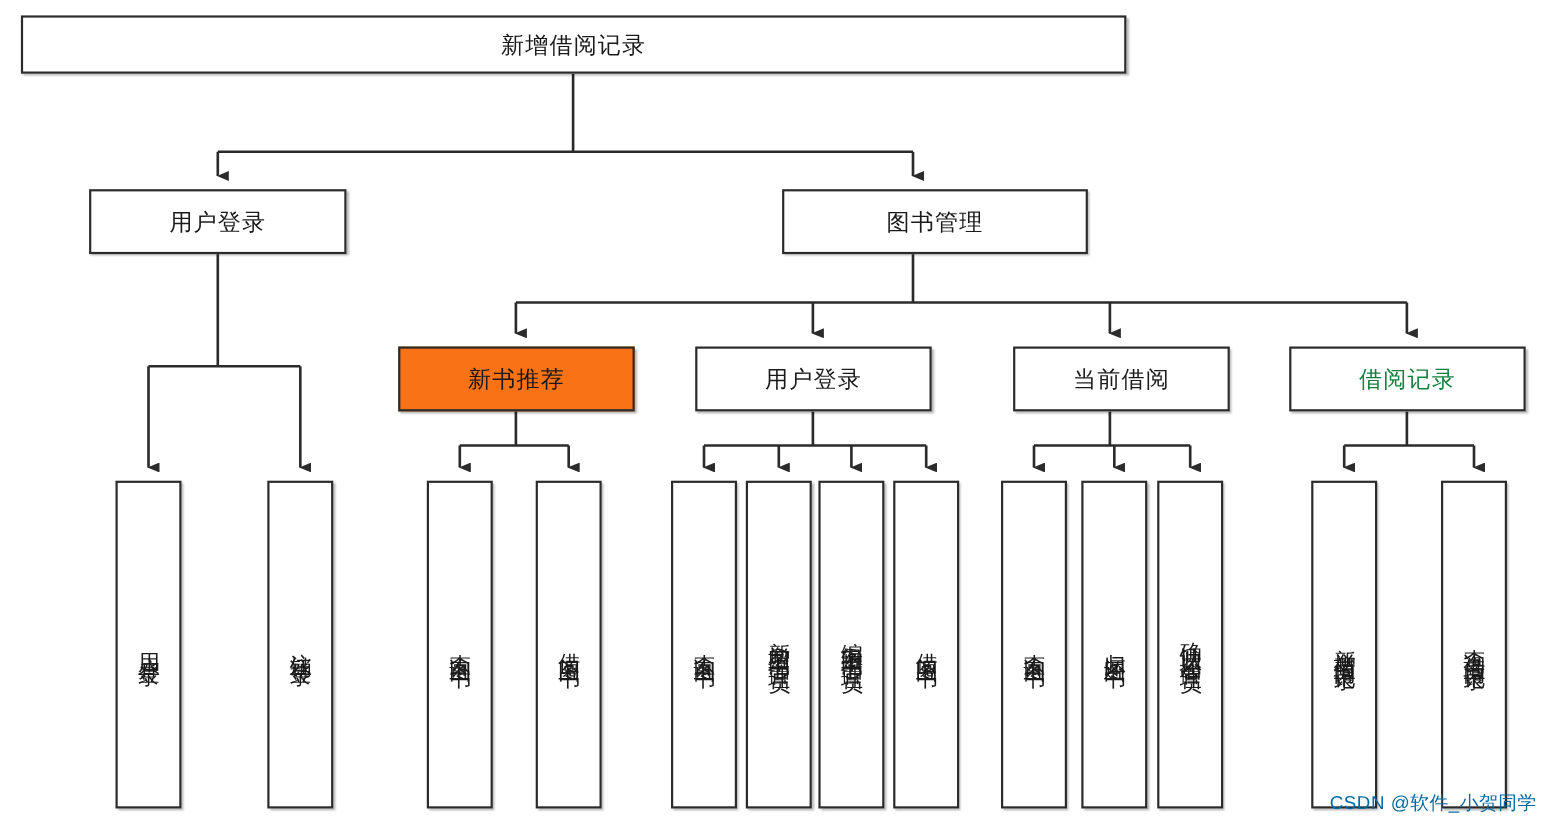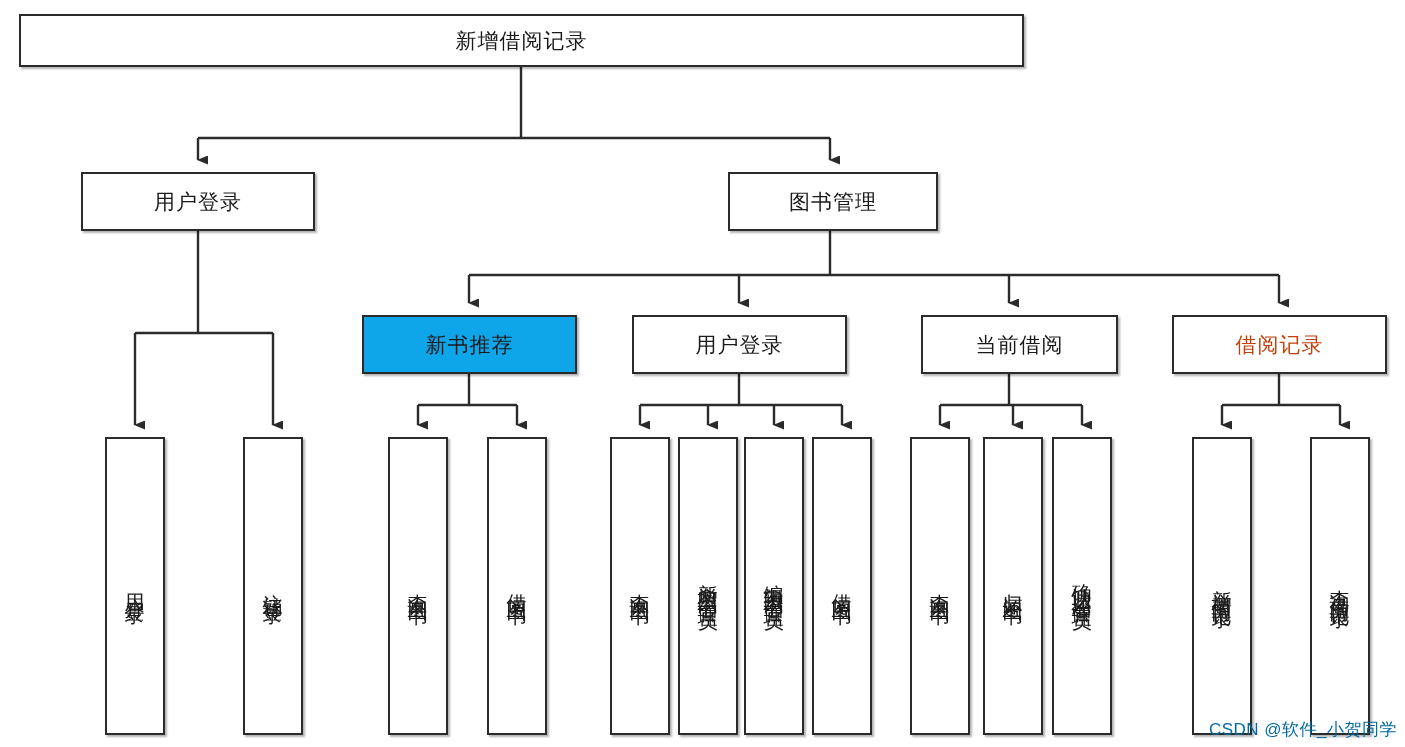--- a/index.html
+++ b/index.html
@@ -121,34 +121,34 @@
     </g>
   </svg>
 
   <div class="node horiz" style="left: 19px; top: 14px; width: 1005px; height: 53px; border-color: rgb(43, 43, 43); background: rgb(255, 255, 255); color: rgb(26, 26, 26);">
     <span class="label">新增借阅记录</span>
   </div>
 
   <div class="node horiz" style="left: 81px; top: 172px; width: 234px; height: 59px; border-color: rgb(43, 43, 43); background: rgb(255, 255, 255); color: rgb(26, 26, 26);">
     <span class="label">用户登录</span>
   </div>
-  <div class="node horiz" style="left: 728px; top: 172px; width: 210px; height: 59px; border-color: rgb(43, 43, 43); background: rgb(255, 255, 255); color: rgb(26, 26, 26);">
+  <div class="node horiz" style="left: 711px; top: 172px; width: 278px; height: 59px; border-color: rgb(43, 43, 43); background: rgb(255, 255, 255); color: rgb(26, 26, 26);">
     <span class="label">图书管理</span>
   </div>
 
-  <div class="node horiz" style="left: 362px; top: 315px; width: 215px; height: 59px; border-color: rgb(43, 43, 43); background: #0ea5e9; color: rgb(26, 26, 26);">
+  <div class="node horiz" style="left: 362px; top: 315px; width: 215px; height: 59px; border-color: rgb(43, 43, 43); background: #f97316; color: rgb(26, 26, 26);">
     <span class="label">新书推荐</span>
   </div>
   <div class="node horiz" style="left: 632px; top: 315px; width: 215px; height: 59px; border-color: rgb(43, 43, 43); background: rgb(255, 255, 255); color: rgb(26, 26, 26);">
     <span class="label">用户登录</span>
   </div>
   <div class="node horiz" style="left: 921px; top: 315px; width: 197px; height: 59px; border-color: rgb(43, 43, 43); background: rgb(255, 255, 255); color: rgb(26, 26, 26);">
     <span class="label">当前借阅</span>
   </div>
-  <div class="node horiz" style="left: 1172px; top: 315px; width: 215px; height: 59px; border-color: rgb(43, 43, 43); background: rgb(255, 255, 255); color: #c2410c;">
+  <div class="node horiz" style="left: 1172px; top: 315px; width: 215px; height: 59px; border-color: rgb(43, 43, 43); background: rgb(255, 255, 255); color: #15803d;">
     <span class="label">借阅记录</span>
   </div>
 
   <div class="node vert" style="left: 105px; top: 437px; width: 60px; height: 298px; border-color: rgb(43, 43, 43); background: rgb(255, 255, 255); color: rgb(26, 26, 26);">
     <span class="label">用户登录</span>
   </div>
   <div class="node vert" style="left: 243px; top: 437px; width: 60px; height: 298px; border-color: rgb(43, 43, 43); background: rgb(255, 255, 255); color: rgb(26, 26, 26);">
     <span class="label">注销登录</span>
   </div>
   <div class="node vert" style="left: 388px; top: 437px; width: 60px; height: 298px; border-color: rgb(43, 43, 43); background: rgb(255, 255, 255); color: rgb(26, 26, 26);">

